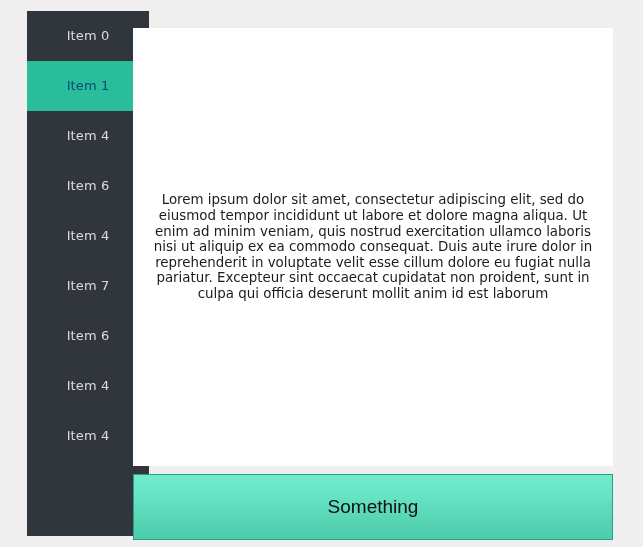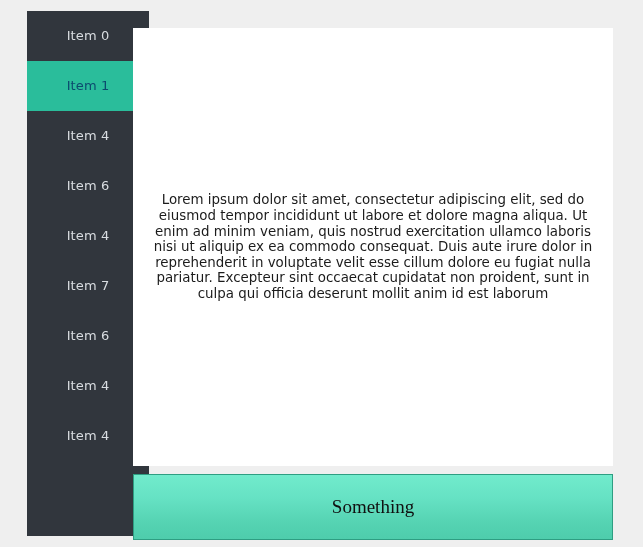--- a/index.html
+++ b/index.html
@@ -87,21 +87,21 @@
     position: absolute;
     left: 0;
     top: 446px;
     width: 480px;
     height: 66px;
     box-sizing: border-box;
     border: 1px solid #2e9e82;
     background: linear-gradient(to bottom, #71ebcc 0%, #66e2c4 35%, #55d3b2 75%, #4ecdac 100%);
     color: #101010;
     font-size: 19px;
-    font-family: Liberation Serif, serif;
+    font-family: Liberation Sans, sans-serif;
     display: flex;
     align-items: center;
     justify-content: center;
     cursor: default;
     user-select: none;
     padding: 0;
   }
 </style>
 </head>
 <body>

